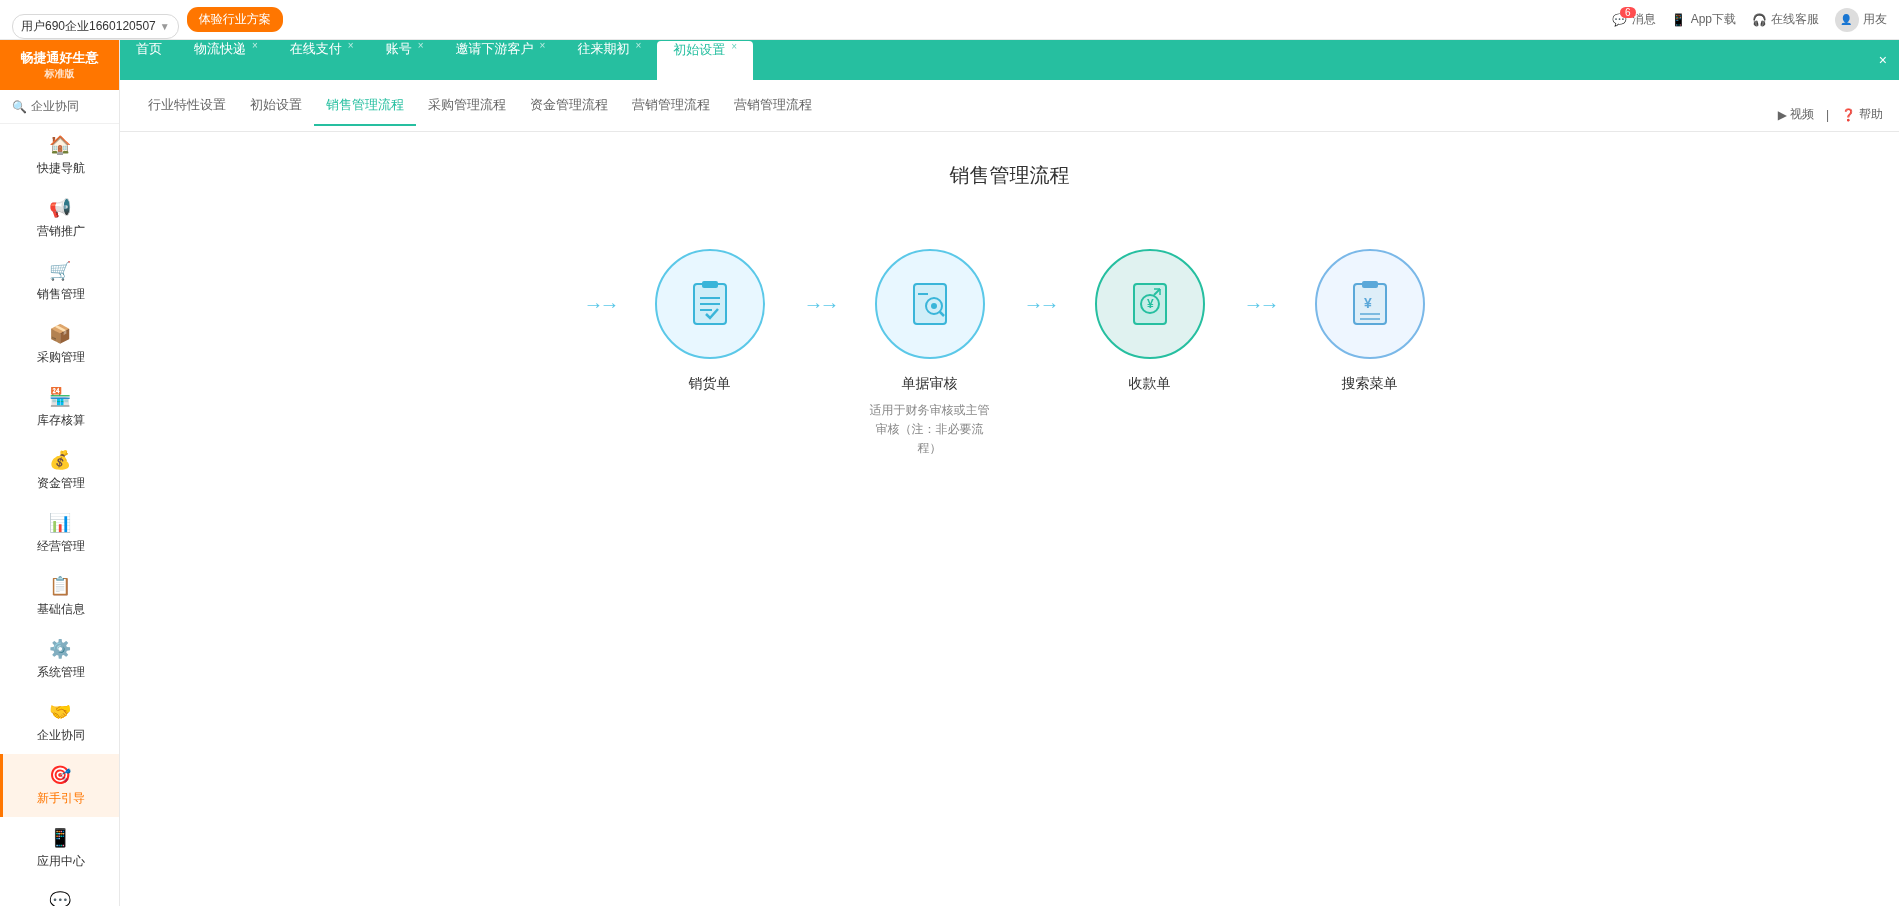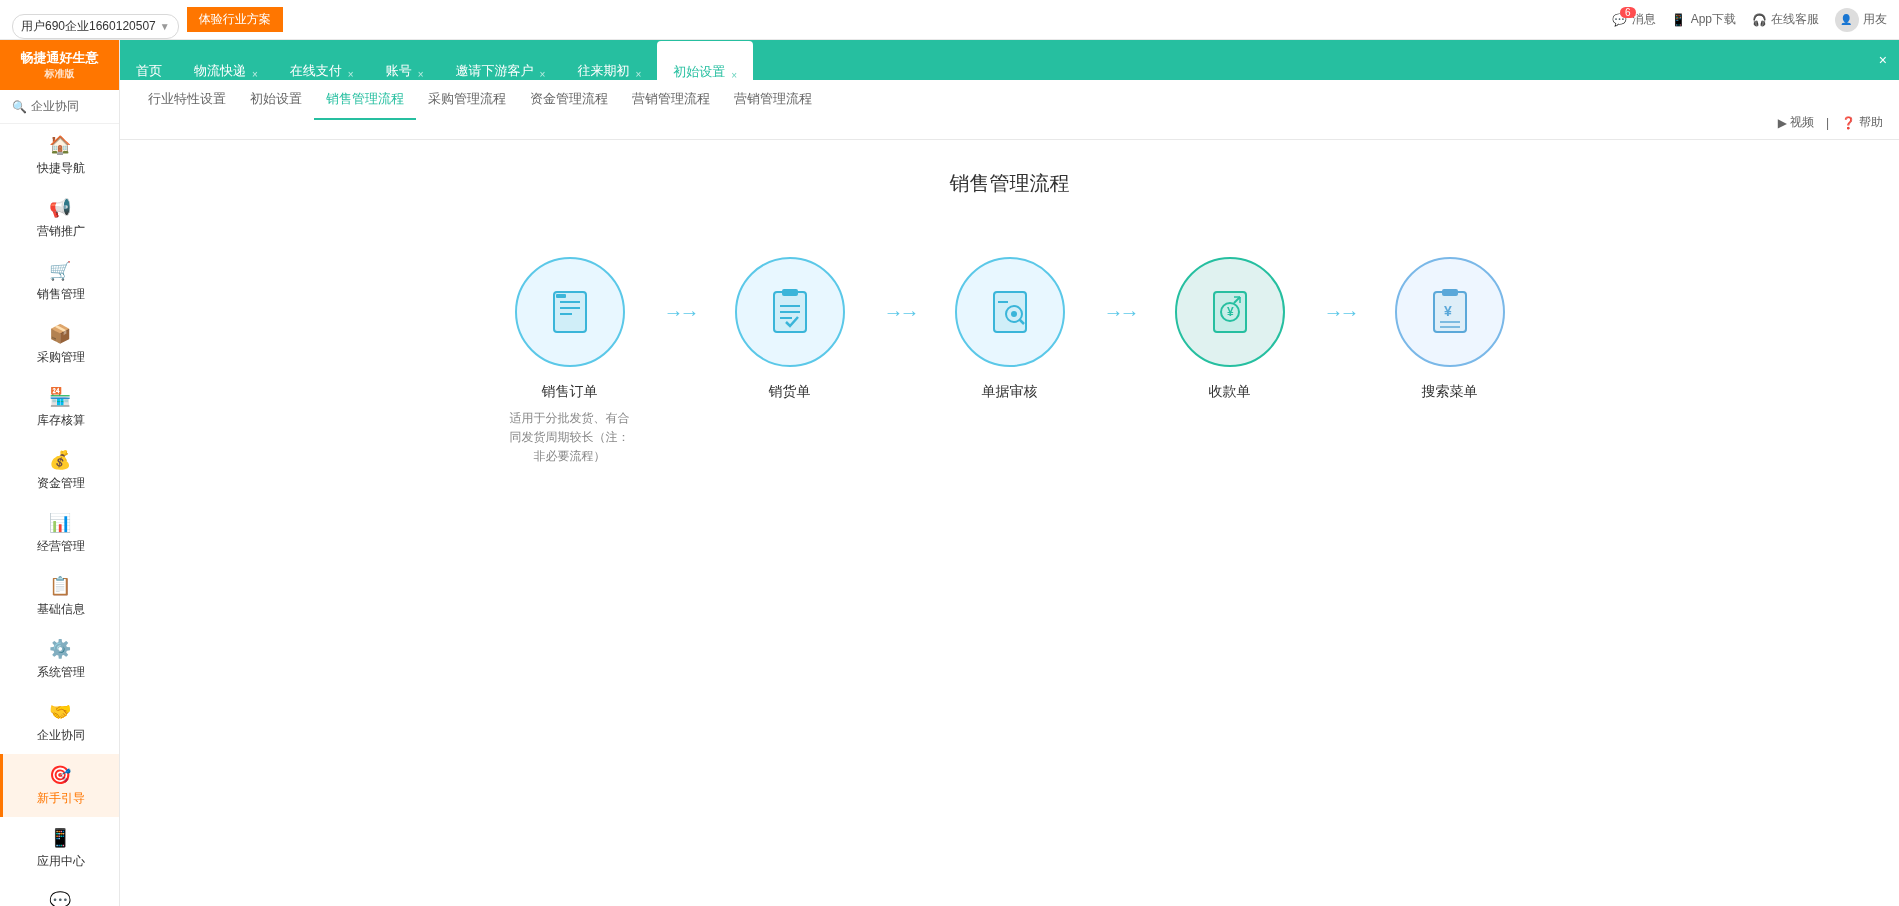--- a/index.html
+++ b/index.html
@@ -17,21 +17,21 @@
       flex-shrink: 0;
     }
     .top-bar-left { display: flex; align-items: center; gap: 8px; }
     .user-selector {
       display: flex; align-items: center; gap: 4px;
       border: 1px solid #d9d9d9; border-radius: 12px;
       padding: 3px 8px; cursor: pointer; font-size: 12px; color: #333; margin-top: 14px;
     }
     .chevron-down { font-size: 10px; color: #999; }
     .trial-btn {
-      background: #ff7600; color: #fff; border: none; border-radius: 0;
+      background: #ff7600; color: #fff; border: none; border-radius: 11px;
       padding: 4px 12px; cursor: pointer; font-size: 12px;
     }
     .top-bar-right { display: flex; align-items: center; gap: 16px; font-size: 12px; color: #666; }
     .top-bar-right-item { display: flex; align-items: center; gap: 4px; cursor: pointer; }
     .badge-wrap { position: relative; display: inline-block; }
     .badge { position: absolute; top: -6px; right: -8px; background: #ff4d4f; color: #fff; border-radius: 8px; font-size: 10px; padding: 0 4px; min-width: 16px; text-align: center; }
     .avatar-circle { width: 24px; height: 24px; border-radius: 50%; background: #ddd; display: flex; align-items: center; justify-content: center; font-size: 10px; color: #666; }
 
     
     .main-layout { display: flex; flex: 1; overflow: hidden; }
@@ -76,39 +76,39 @@
     .nav-tabs {
       height: 40px;
       background: #26bfa0;
       display: flex; align-items: center;
       padding: 0;
       flex-shrink: 0;
       position: relative;
     }
     .nav-tab {
       height: 40px;
-      display: flex; align-items: flex-end; gap: 4px;
+      display: flex; align-items: flex-start; gap: 4px;
       padding: 0 16px;
       color: #fff;
       cursor: pointer;
       font-size: 13px;
       white-space: nowrap;
     }
     .nav-tab.active { background: #fff; color: #26bfa0; border-radius: 4px 4px 0 0; margin-top: 2px; }
     .nav-tab .tab-close { font-size: 10px; opacity: 0.7; margin-left: 2px; }
     .nav-tab-close-all {
       position: absolute; right: 12px; top: 50%; transform: translateY(-50%);
       color: #fff; cursor: pointer; font-size: 14px;
     }
 
     
     .sub-tabs {
-      height: 60px;
+      height: 52px;
       background: #fff;
-      display: flex; align-items: flex-start;
+      display: flex; align-items: center;
       padding: 0 16px;
       border-bottom: 1px solid #e8e8e8;
       flex-shrink: 0;
       position: relative;
     }
     .sub-tab {
       padding: 10px 12px 10px;
       cursor: pointer; font-size: 13px; color: #666;
       border-bottom: 2px solid transparent;
       white-space: nowrap;
@@ -318,33 +318,20 @@
           <span>帮助</span>
         </div>
       </div>
     </div>
 
     <div class="page-content">
       <div class="page-title">销售管理流程</div>
 
       <div class="flow-diagram">
 
-        <div class="flow-item">
-          <div class="flow-circle">
-            <svg viewBox="0 0 52 52" fill="none" xmlns="http://www.w3.org/2000/svg">
-              <rect x="10" y="6" width="32" height="40" rx="3" fill="#d0eef8" stroke="#3ab5d9" stroke-width="2"></rect>
-              <line x1="16" y1="16" x2="36" y2="16" stroke="#3ab5d9" stroke-width="2"></line>
-              <line x1="16" y1="22" x2="36" y2="22" stroke="#3ab5d9" stroke-width="2"></line>
-              <line x1="16" y1="28" x2="28" y2="28" stroke="#3ab5d9" stroke-width="2"></line>
-              <rect x="12" y="8" width="10" height="4" rx="1" fill="#3ab5d9"></rect>
-            </svg>
-          </div>
-          <div class="flow-label">销售订单</div>
-          <div class="flow-desc">适用于分批发货、有合同发货周期较长（注：非必要流程）</div>
-        </div>
 
         <div class="flow-arrow">
           <span>→→</span>
         </div>
 
         <div class="flow-item">
           <div class="flow-circle">
             <svg viewBox="0 0 52 52" fill="none" xmlns="http://www.w3.org/2000/svg">
               <rect x="10" y="6" width="32" height="40" rx="3" fill="#d0eef8" stroke="#3ab5d9" stroke-width="2"></rect>
               <rect x="18" y="3" width="16" height="7" rx="2" fill="#3ab5d9"></rect>
@@ -366,20 +353,21 @@
           <div class="flow-circle">
             <svg viewBox="0 0 52 52" fill="none" xmlns="http://www.w3.org/2000/svg">
               <rect x="10" y="6" width="32" height="40" rx="3" fill="#d0eef8" stroke="#3ab5d9" stroke-width="2"></rect>
               <circle cx="30" cy="28" r="8" stroke="#3ab5d9" stroke-width="2" fill="none"></circle>
               <circle cx="30" cy="28" r="3" fill="#3ab5d9"></circle>
               <line x1="35.5" y1="33.5" x2="40" y2="38" stroke="#3ab5d9" stroke-width="2.5"></line>
               <line x1="14" y1="16" x2="24" y2="16" stroke="#3ab5d9" stroke-width="2"></line>
             </svg>
           </div>
           <div class="flow-label">单据审核</div>
+          <div class="flow-desc">适用于财务审核或主管审核（注：非必要流程）</div>
         </div>
 
         <div class="flow-arrow">
           <span>→→</span>
         </div>
 
         <div class="flow-item">
           <div class="flow-circle highlight">
             <svg viewBox="0 0 52 52" fill="none" xmlns="http://www.w3.org/2000/svg">
               <rect x="10" y="6" width="32" height="40" rx="3" fill="#c8ede8" stroke="#26bfa0" stroke-width="2"></rect>

